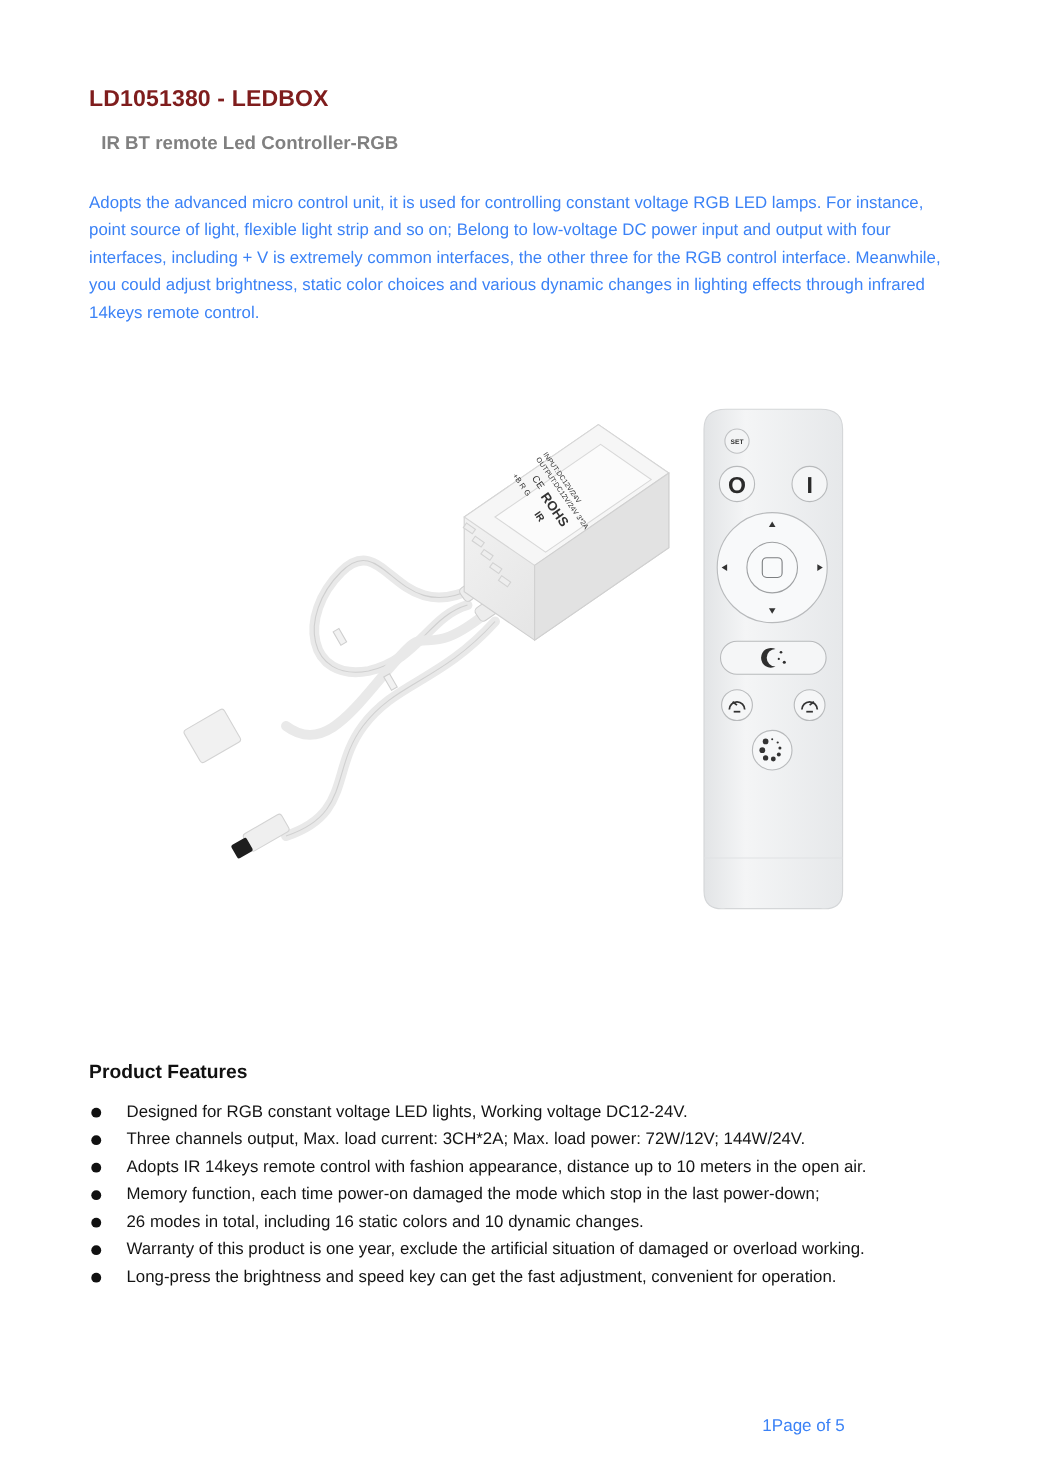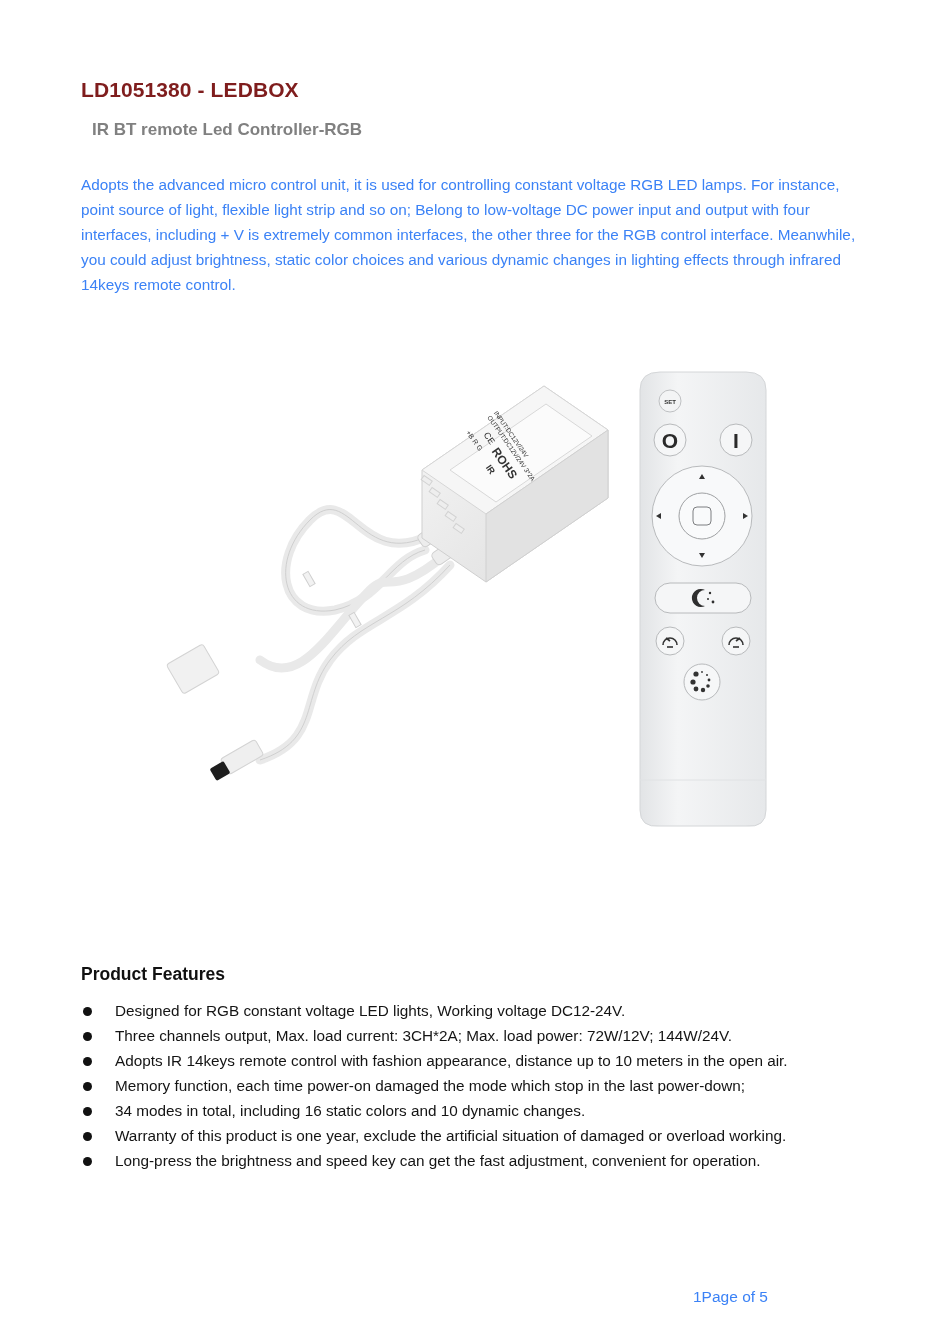--- a/index.html
+++ b/index.html
@@ -133,18 +133,18 @@
     </g>
   </svg>
 </div>
 
 <div class="features-heading">Product Features</div>
 <ul class="features">
   <li><span class="bullet"></span><span>Designed for RGB constant voltage LED lights, Working voltage DC12-24V.</span></li>
   <li><span class="bullet"></span><span>Three channels output, Max. load current: 3CH*2A; Max. load power: 72W/12V; 144W/24V.</span></li>
   <li><span class="bullet"></span><span>Adopts IR 14keys remote control with fashion appearance, distance up to 10 meters in the open air.</span></li>
   <li><span class="bullet"></span><span>Memory function, each time power-on damaged the mode which stop in the last power-down;</span></li>
-  <li><span class="bullet"></span><span>34 modes in total, including 16 static colors and 10 dynamic changes.</span></li>
+  <li><span class="bullet"></span><span>26 modes in total, including 16 static colors and 10 dynamic changes.</span></li>
   <li><span class="bullet"></span><span>Warranty of this product is one year, exclude the artificial situation of damaged or overload working.</span></li>
   <li><span class="bullet"></span><span>Long-press the brightness and speed key can get the fast adjustment, convenient for operation.</span></li>
 </ul>
 
 <div class="footer">1Page of 5</div>
 
 </body></html>

